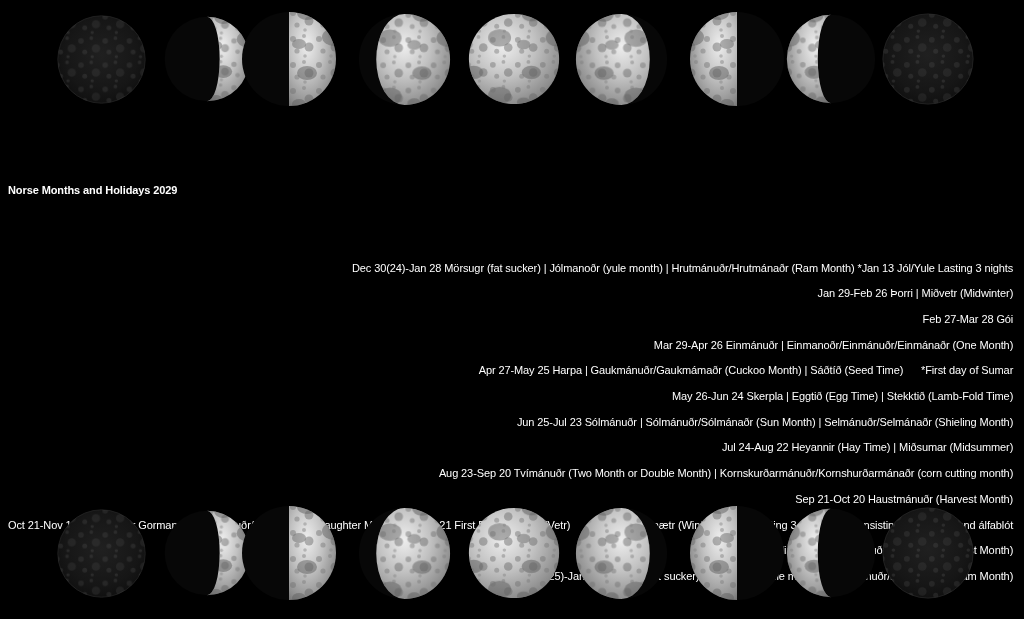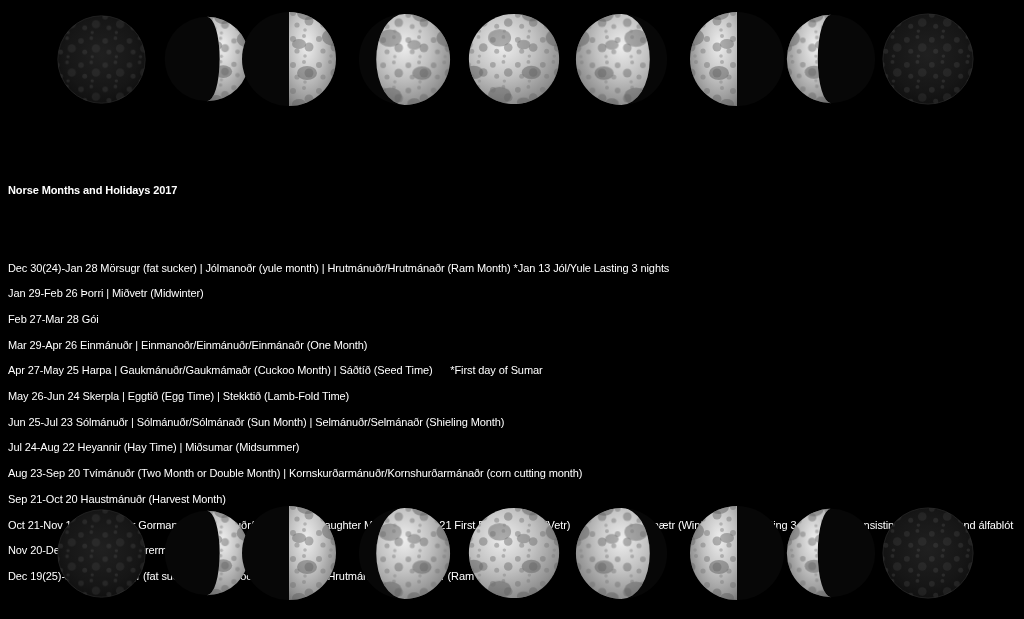--- a/index.html
+++ b/index.html
@@ -20,21 +20,21 @@
     position: absolute;
     left: 8px; top: 127px;
     color: #ffffff;
     font-size: 11px;
     line-height: 25.7px;
     letter-spacing: -0.1px;
     white-space: pre;
   }
   .calendar-title { font-weight: bold; }
   .month-list { margin: 0; padding: 0; list-style: none; }
-  .month-line { font-weight: normal; }
+  .month-line { font-weight: normal; text-align: right; }
 </style>
 </head>
 <body>
 
 <svg width="0" height="0" style="position:absolute" aria-hidden="true">
   <defs>
     <radialGradient id="gLit" cx="38%" cy="35%" r="78%">
       <stop offset="0%" stop-color="#eeeeee"></stop>
       <stop offset="45%" stop-color="#c2c2c2"></stop>
       <stop offset="85%" stop-color="#8d8d8d"></stop>
@@ -118,21 +118,21 @@
         <path d="M 0 -47 A 47 47 0 0 1 0 47 A 14.1 47 0 0 0 0 -47 Z" fill="url(#patCraters)" opacity="0.45"></path>
       </g>
     </svg>
     <svg class="moon" viewBox="-50 -50 100 100" style="left:880px;top:11px;width:96px;height:96px">
       <circle r="47" fill="url(#gNew)" stroke="#262626" stroke-width="0.8"></circle>
       <circle r="47" fill="url(#patCraters)" opacity="0.18"></circle>
     </svg>
   </div>
 
 <div class="calendar-text">
-  <div class="calendar-title">Norse Months and Holidays 2017</div>
+  <div class="calendar-title">Norse Months and Holidays 2029</div>
   <ol class="month-list" id="monthLines"><li class="month-line">Dec 30(24)-Jan 28 Mörsugr (fat sucker) | Jólmanoðr (yule month) | Hrutmánuðr/Hrutmánaðr (Ram Month) *Jan 13 Jól/Yule Lasting 3 nights</li><li class="month-line">Jan 29-Feb 26 Þorri | Miðvetr (Midwinter)</li><li class="month-line">Feb 27-Mar 28 Gói</li><li class="month-line">Mar 29-Apr 26 Einmánuðr | Einmanoðr/Einmánuðr/Einmánaðr (One Month)</li><li class="month-line">Apr 27-May 25 Harpa | Gaukmánuðr/Gaukmámaðr (Cuckoo Month) | Sáðtíð (Seed Time)      *First day of Sumar</li><li class="month-line">May 26-Jun 24 Skerpla | Eggtið (Egg Time) | Stekktið (Lamb-Fold Time)</li><li class="month-line">Jun 25-Jul 23 Sólmánuðr | Sólmánuðr/Sólmánaðr (Sun Month) | Selmánuðr/Selmánaðr (Shieling Month)</li><li class="month-line">Jul 24-Aug 22 Heyannir (Hay Time) | Miðsumar (Midsummer)</li><li class="month-line">Aug 23-Sep 20 Tvímánuðr (Two Month or Double Month) | Kornskurðarmánuðr/Kornshurðarmánaðr (corn cutting month)</li><li class="month-line">Sep 21-Oct 20 Haustmánuðr (Harvest Month)</li><li class="month-line">Oct 21-Nov 19 Gormánuðr Gormanoðr/Gormánuðr/Gormánaðr (Slaughter Month)      *Oct 21 First Day of winter (Vetr)                    *Vetrnætr (Winter Nights) Lasting 3 nights and consisting of Dísablót and álfablót</li><li class="month-line">Nov 20-Dec 18 Ýlir (Yule) | Frermánuðr/Frermánaðr (Frost Month)</li><li class="month-line">Dec 19(25)-Jan 17 Mörsugr (fat sucker) | Jólmanoðr (yule month) | Hrutmánuðr/Hrutmánaðr (Ram Month)</li></ol>
 </div>
 
 <div class="moon-strip bottom" id="moonsBottom">
     <svg class="moon" viewBox="-50 -50 100 100" style="left:54.5px;top:12.5px;width:93px;height:93px">
       <circle r="47" fill="url(#gNew)" stroke="#262626" stroke-width="0.8"></circle>
       <circle r="47" fill="url(#patCraters)" opacity="0.18"></circle>
     </svg>
     <svg class="moon" viewBox="-50 -50 100 100" style="left:162px;top:14px;width:90px;height:90px">
       <circle r="47" fill="#070707"></circle>

